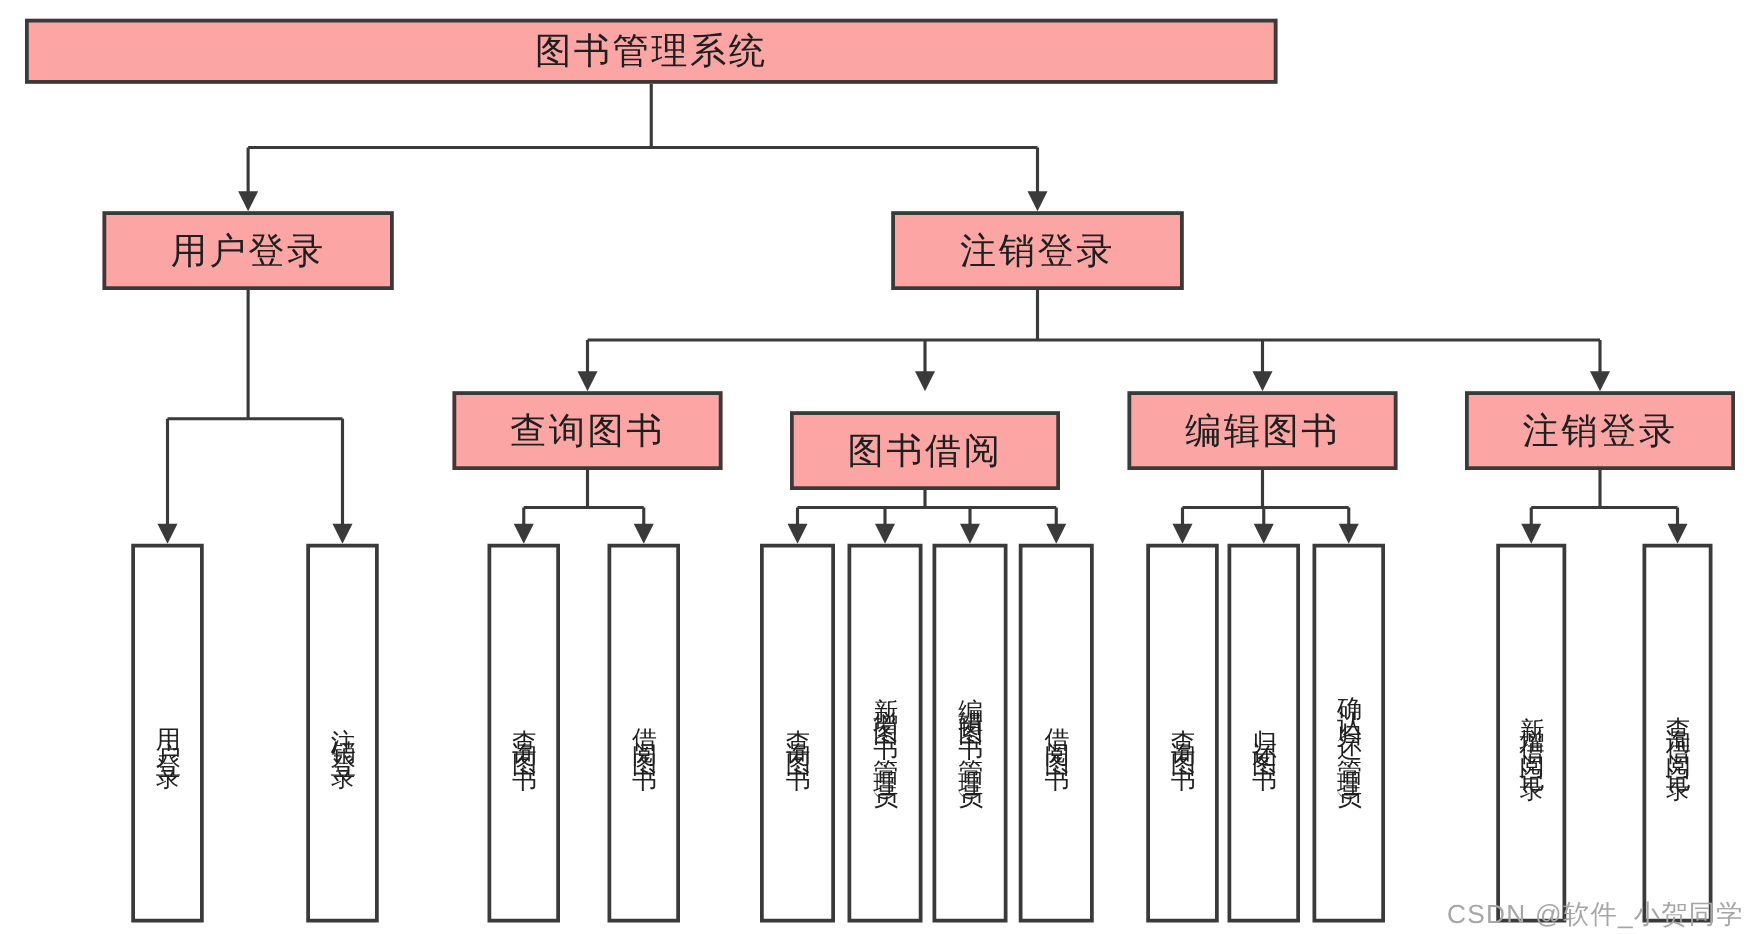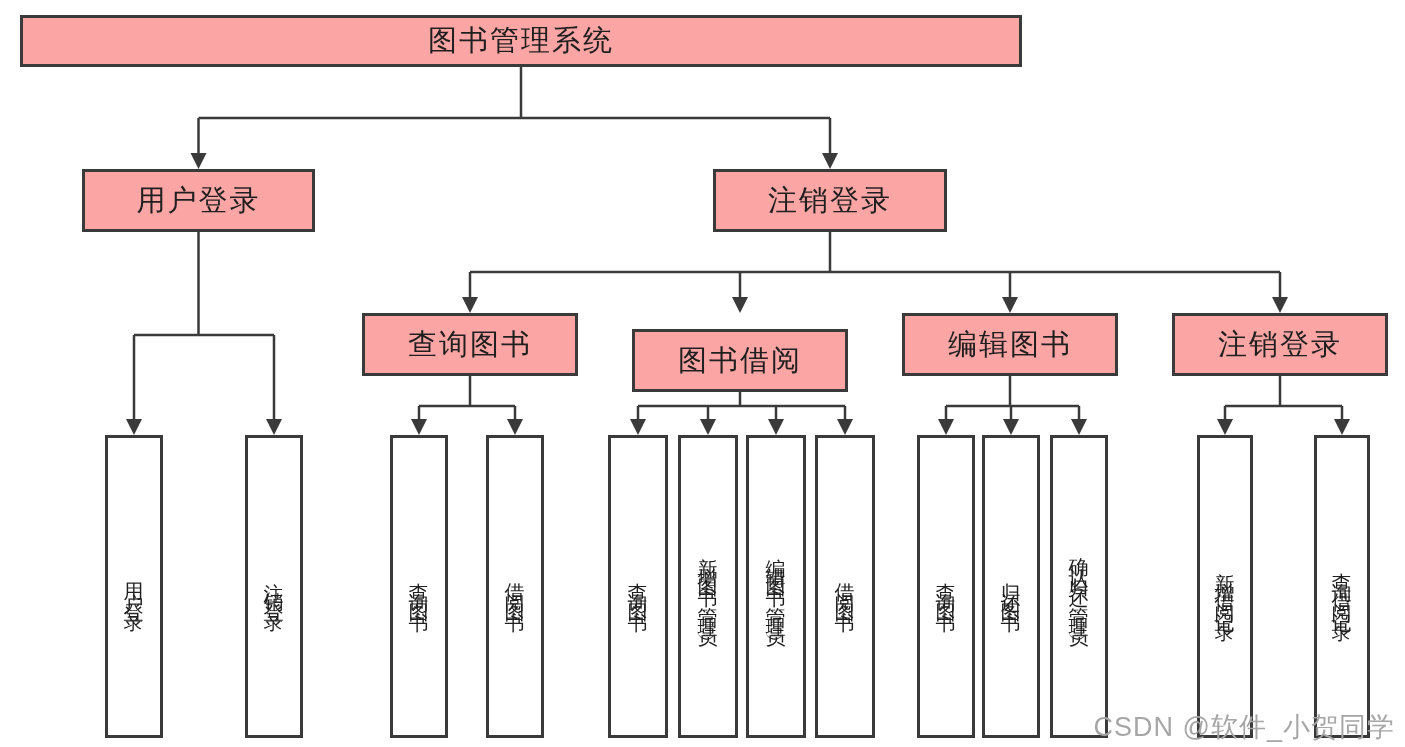--- a/index.html
+++ b/index.html
@@ -23,21 +23,21 @@
     background:#ffffff;border:3px solid #3a3a3a;
     display:flex;align-items:center;justify-content:center;
   }
   .vnode .vtext{
     writing-mode:vertical-rl;text-orientation:mixed;
     font-size:20px;letter-spacing:10px;color:#1f1f1f;
     line-height:1;
   }
   .watermark{
     position:absolute;right:10px;bottom:2px;z-index:3;
-    font-size:27px;color:#a6a6a6;letter-spacing:1px;
+    font-size:21px;color:#a6a6a6;letter-spacing:1px;
     white-space:nowrap;
   }
 </style>
 </head>
 <body>
 
 <div id="canvas">
 
   <svg id="wires" width="1405" height="747" viewBox="0 0 1405 747">
     <g stroke="#3a3a3a" stroke-width="2.5" fill="none">

